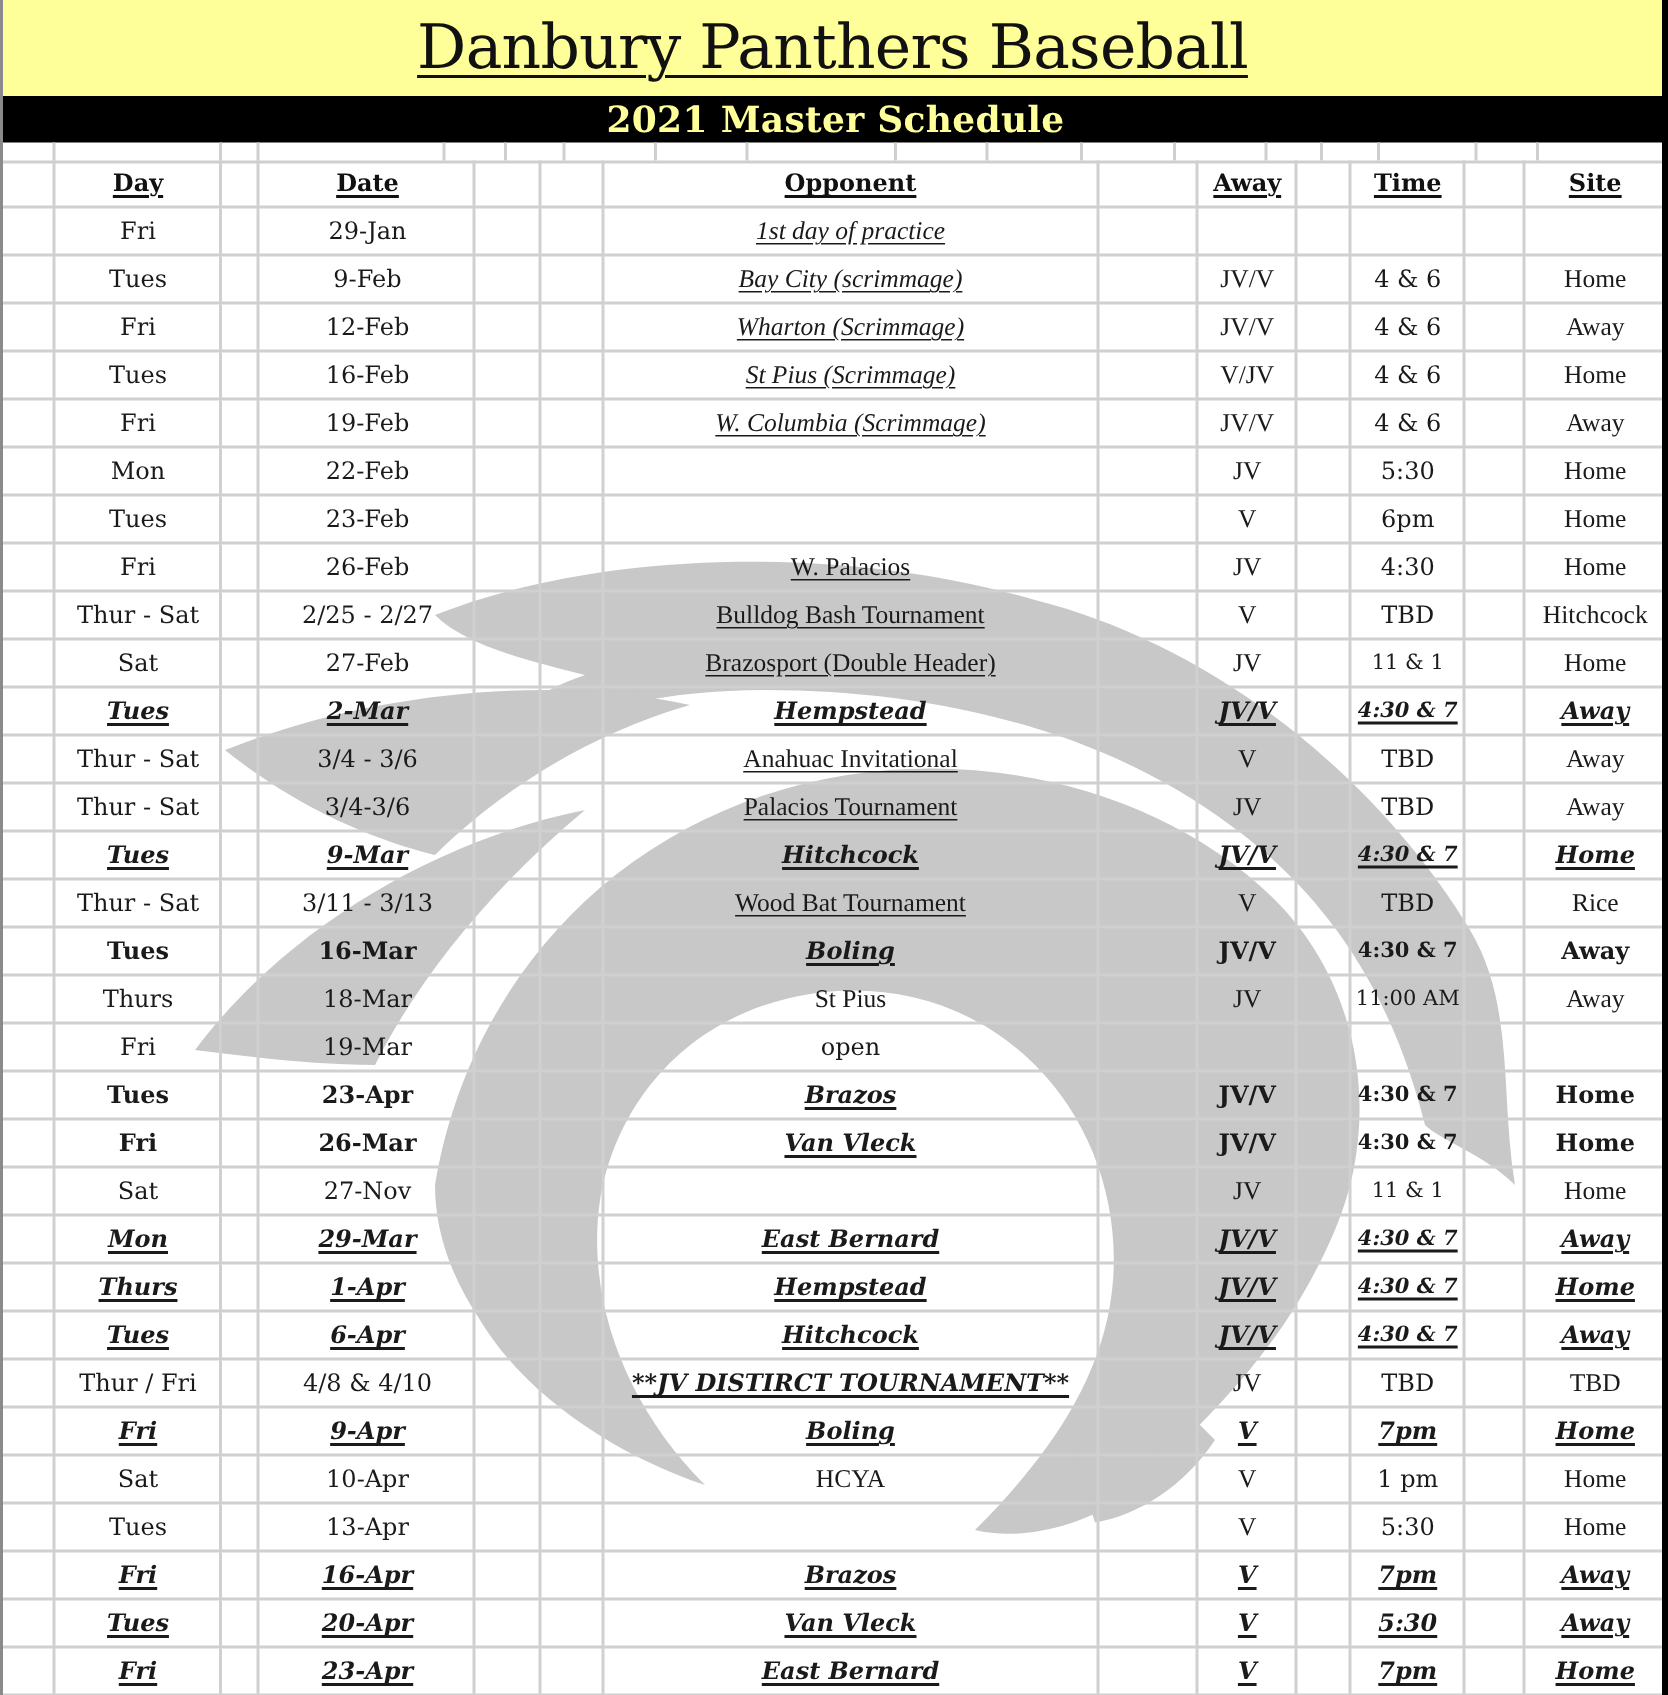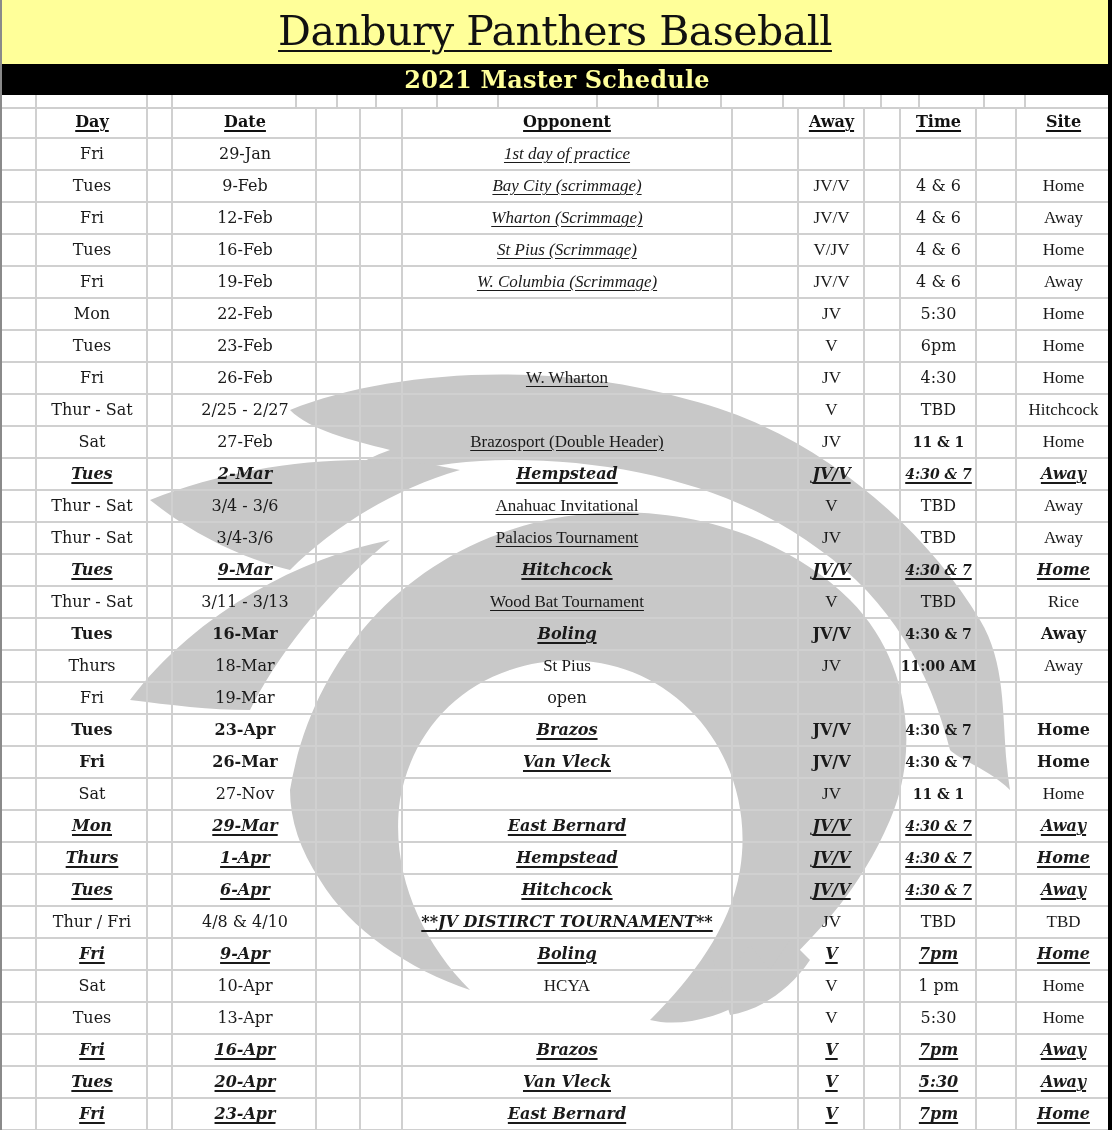--- a/index.html
+++ b/index.html
@@ -25,21 +25,21 @@
   .c-team { left: 796px; width: 67px; }
   .c-time { left: 898px; width: 77px; }
   .c-site { left: 1015px; width: 93px; }
   .right-edge { position: absolute; right: 0; top: 64px; width: 4px; height: 1066px; background: #000; z-index: 3; }
 
   .hdr .cell { font-weight: bold; text-decoration: underline; text-underline-offset: 3px; text-decoration-thickness: 2px; color: #111; }
   .u { text-decoration: underline; text-underline-offset: 3px; }
   .ui { text-decoration: underline; font-style: italic; text-underline-offset: 3px; }
   .b { font-weight: bold; }
   .bui { font-weight: bold; font-style: italic; text-decoration: underline; text-underline-offset: 3px; text-decoration-thickness: 2px; }
-  .small { font-size: 14px; font-weight: bold; }
+  .small { font-size: 14px; }
   .narrow { font-family: "Liberation Serif", serif; font-size: 17px; }
 </style>
 </head>
 <body>
 
 <div class="left-edge"></div>
 
 <div class="title-bar">
   <span class="t">Danbury Panthers Baseball</span>
 </div>
@@ -244,40 +244,41 @@
       <div class="vl" style="left: 357px;"></div>
       <div class="vl" style="left: 399px;"></div>
       <div class="vl" style="left: 729px;"></div>
       <div class="vl" style="left: 795px;"></div>
       <div class="vl" style="left: 861px;"></div>
       <div class="vl" style="left: 897px;"></div>
       <div class="vl" style="left: 973px;"></div>
       <div class="vl" style="left: 1013px;"></div>
       <div class="cell c-day ">Fri</div>
       <div class="cell c-date ">26-Feb</div>
-      <div class="cell c-opp u narrow">W. Wharton</div>
+      <div class="cell c-opp u narrow">W. Palacios</div>
       <div class="cell c-team  narrow">JV</div>
       <div class="cell c-time ">4:30</div>
       <div class="cell c-site  narrow">Home</div>
     </div>
     <div class="row">
       <div class="vl" style="left: 33px;"></div>
       <div class="vl" style="left: 144px;"></div>
       <div class="vl" style="left: 169px;"></div>
       <div class="vl" style="left: 313px;"></div>
       <div class="vl" style="left: 357px;"></div>
       <div class="vl" style="left: 399px;"></div>
       <div class="vl" style="left: 729px;"></div>
       <div class="vl" style="left: 795px;"></div>
       <div class="vl" style="left: 861px;"></div>
       <div class="vl" style="left: 897px;"></div>
       <div class="vl" style="left: 973px;"></div>
       <div class="vl" style="left: 1013px;"></div>
       <div class="cell c-day ">Thur - Sat</div>
       <div class="cell c-date ">2/25 - 2/27</div>
+      <div class="cell c-opp u narrow">Bulldog Bash Tournament</div>
       <div class="cell c-team  narrow">V</div>
       <div class="cell c-time ">TBD</div>
       <div class="cell c-site  narrow">Hitchcock</div>
     </div>
     <div class="row">
       <div class="vl" style="left: 33px;"></div>
       <div class="vl" style="left: 144px;"></div>
       <div class="vl" style="left: 169px;"></div>
       <div class="vl" style="left: 313px;"></div>
       <div class="vl" style="left: 357px;"></div>

